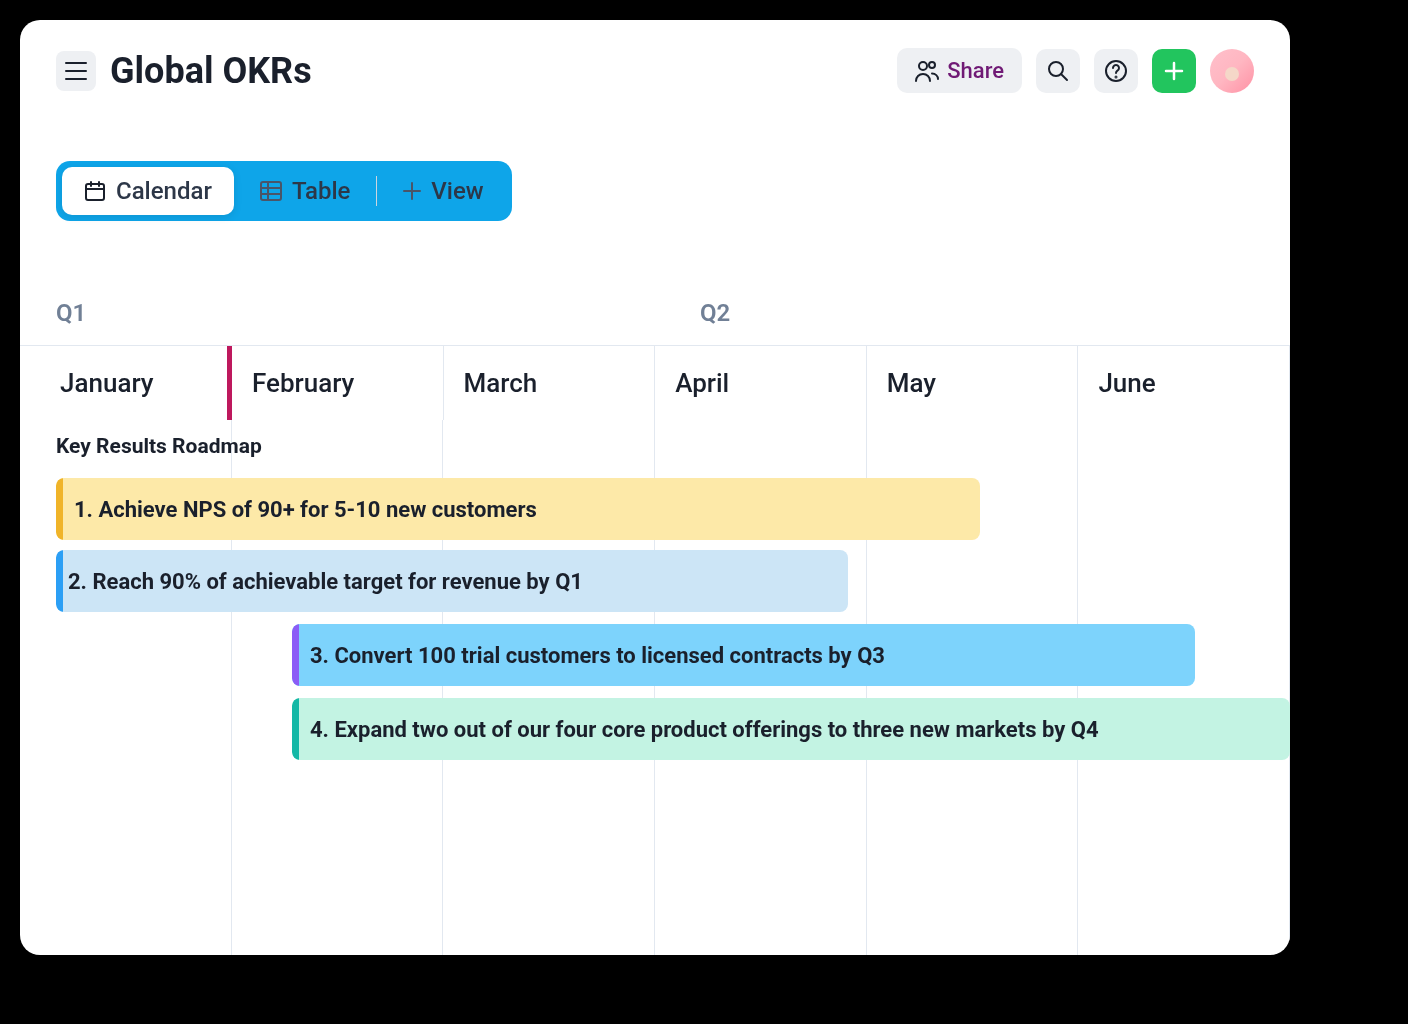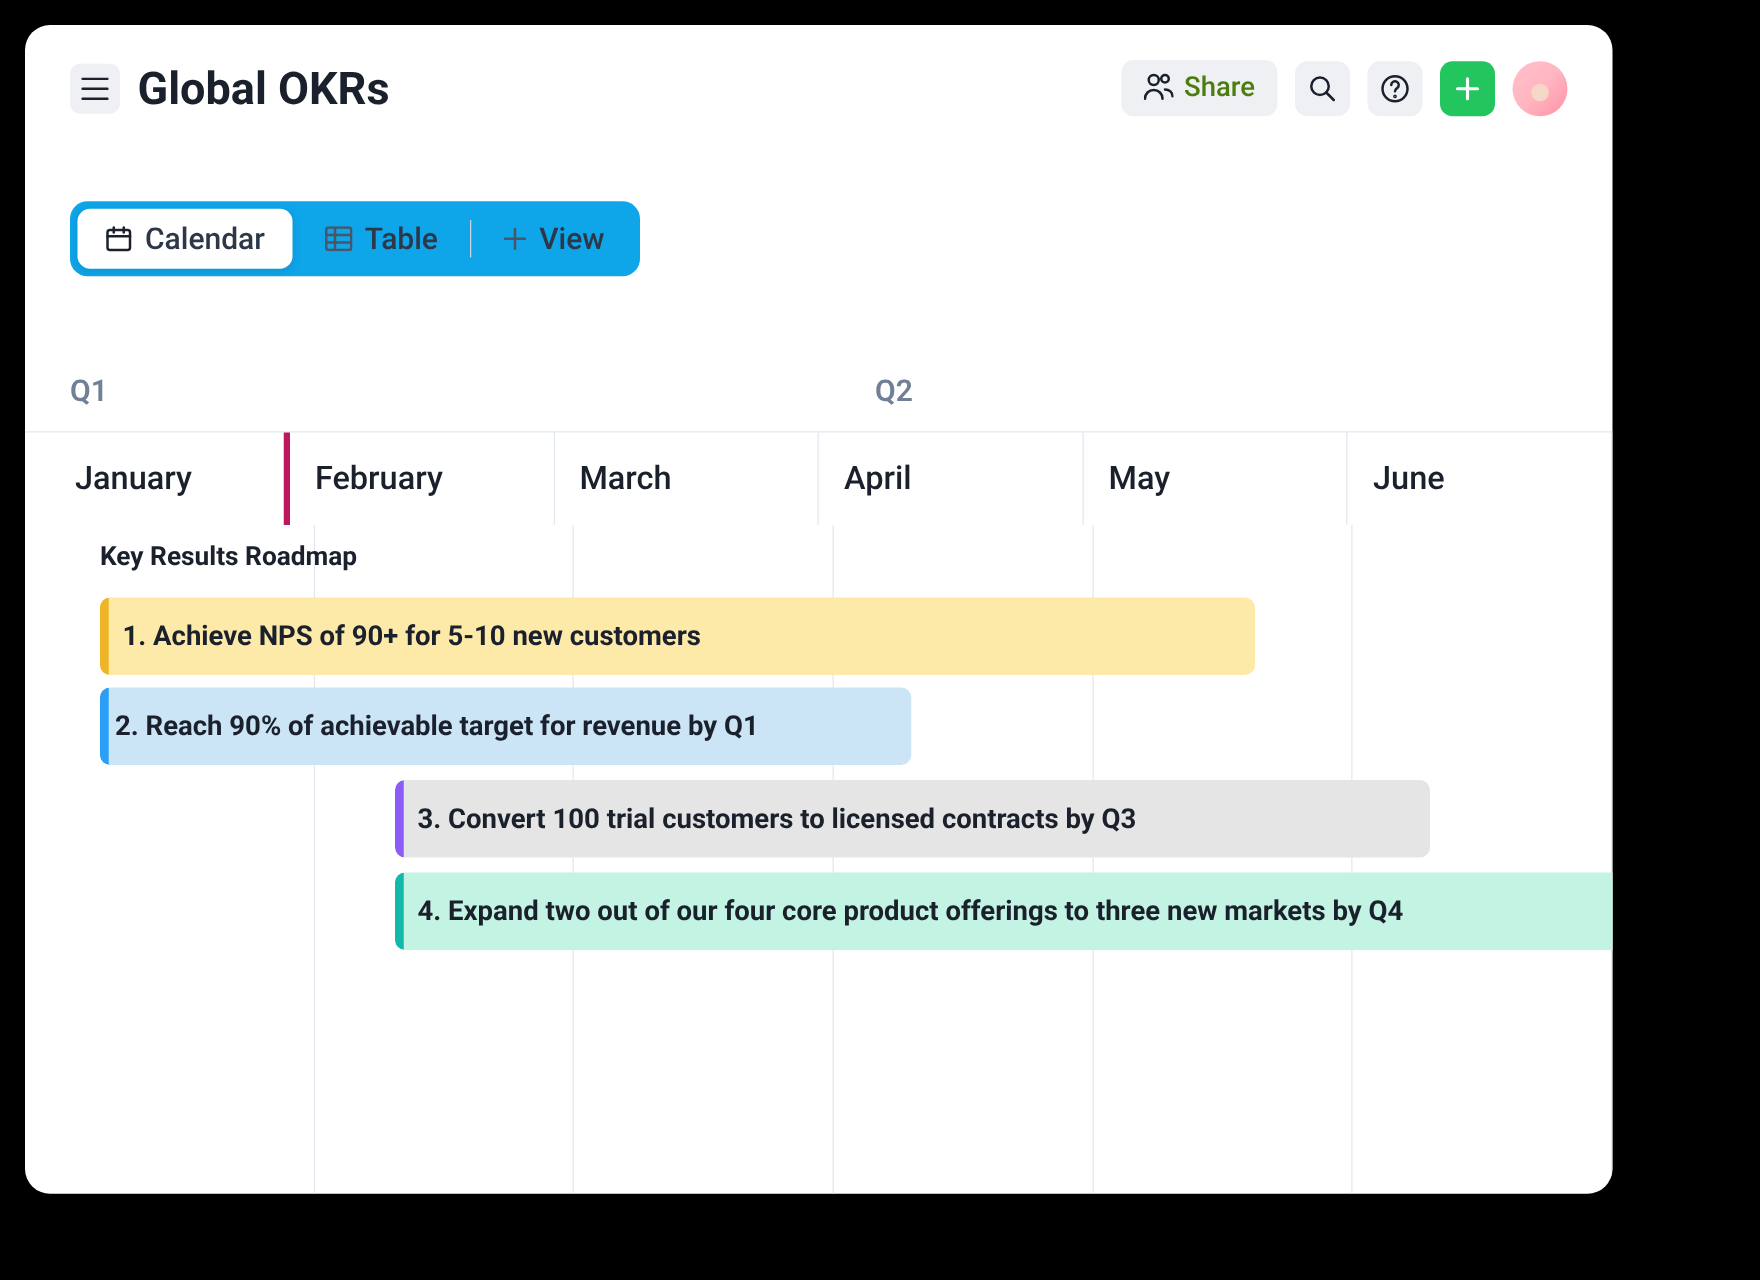--- a/index.html
+++ b/index.html
@@ -41,27 +41,28 @@
 }
 .page-title {
   font-size: 36px;
   font-weight: 700;
   color: #1a202c;
   flex: 0 0 auto;
 }
 .spacer { flex: 1; }
 .share-btn {
   display: flex;
+  align-items: center;
   gap: 8px;
   background: #eef0f3;
   border-radius: 10px;
   padding: 10px 18px;
   font-size: 22px;
   font-weight: 500;
-  color: #4d7c0f;
+  color: #701a75;
   cursor: pointer;
 }
 .icon-btn {
   width: 44px;
   height: 44px;
   background: #eef0f3;
   border-radius: 10px;
   display: flex;
   align-items: center;
   justify-content: center;
@@ -152,21 +153,20 @@
   padding: 22px 0 22px 20px;
   font-size: 26px;
   font-weight: 500;
   color: #1a202c;
 }
 .month-cell.first { padding-left: 40px; border-right: 5px solid #be185d; }
 .grid-area {
   flex: 1;
   display: flex;
   position: relative;
-  margin-left: 24px;
 }
 .grid-col {
   border-right: 1px solid #e2e8f0;
 }
 .section-title {
   position: absolute;
   top: 14px;
   left: 36px;
   font-size: 21px;
   font-weight: 700;
@@ -298,25 +298,25 @@
         <div class="grid-col" style="width: 214px;"></div>
         <div class="grid-col" style="width: 214px;"></div>
         <div class="grid-col" style="width: 214px;"></div>
 
     <div class="section-title">Key Results Roadmap</div>
         <div class="bars" id="bars">
           <div class="bar" style="background: rgb(253, 233, 168); left: 36px; width: 924px; top: 0px;">
             <div class="stripe" style="background: rgb(240, 180, 41);"></div>
             <span>1. Achieve NPS of 90+ for 5-10 new customers</span>
           </div>
-          <div class="bar" style="background: rgb(204, 229, 246); left: 36px; width: 649px; top: 72px; padding-left: 12px;">
+          <div class="bar" style="background: rgb(204, 229, 246); left: 36px; width: 792px; top: 72px; padding-left: 12px;">
             <div class="stripe" style="background: rgb(43, 159, 245);"></div>
             <span>2. Reach 90% of achievable target for revenue by Q1</span>
           </div>
-          <div class="bar" style="background: #e5e5e5; left: 272px; width: 828px; top: 146px;">
+          <div class="bar" style="background: #7dd3fc; left: 272px; width: 903px; top: 146px;">
             <div class="stripe" style="background: rgb(139, 92, 246);"></div>
             <span>3. Convert 100 trial customers to licensed contracts by Q3</span>
           </div>
           <div class="bar" style="background: rgb(195, 243, 227); left: 272px; width: 998px; top: 220px;">
             <div class="stripe" style="background: rgb(20, 184, 166);"></div>
             <span>4. Expand two out of our four core product offerings to three new markets by Q4</span>
           </div>
         </div>
       </div>
   </div>

